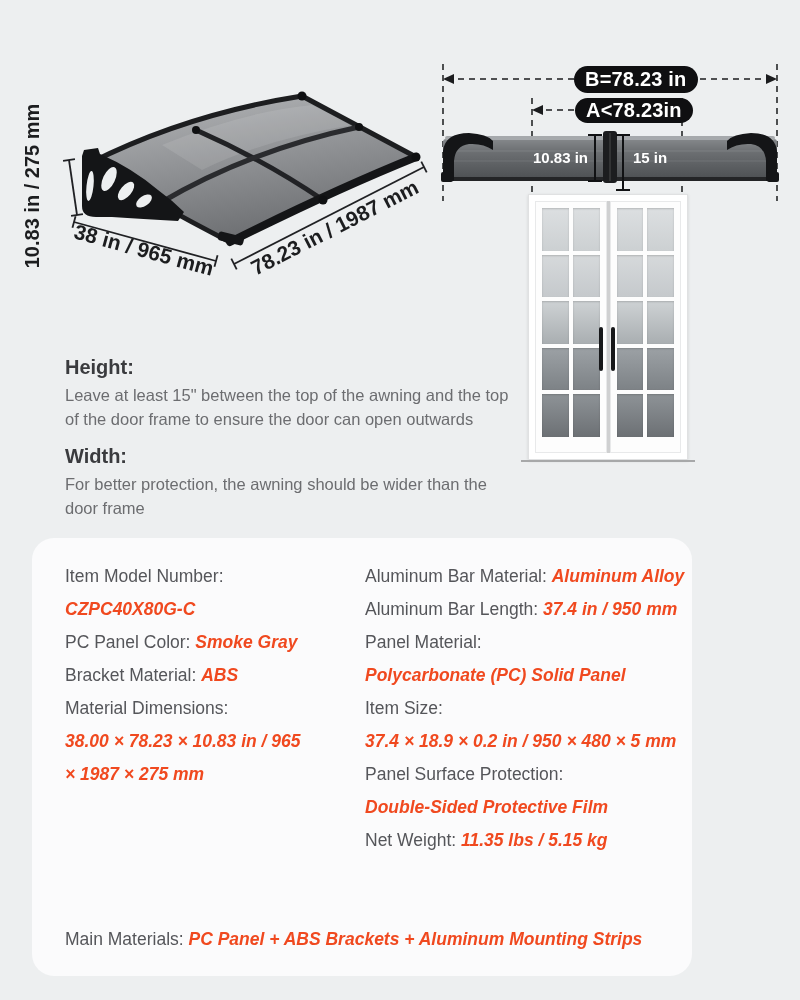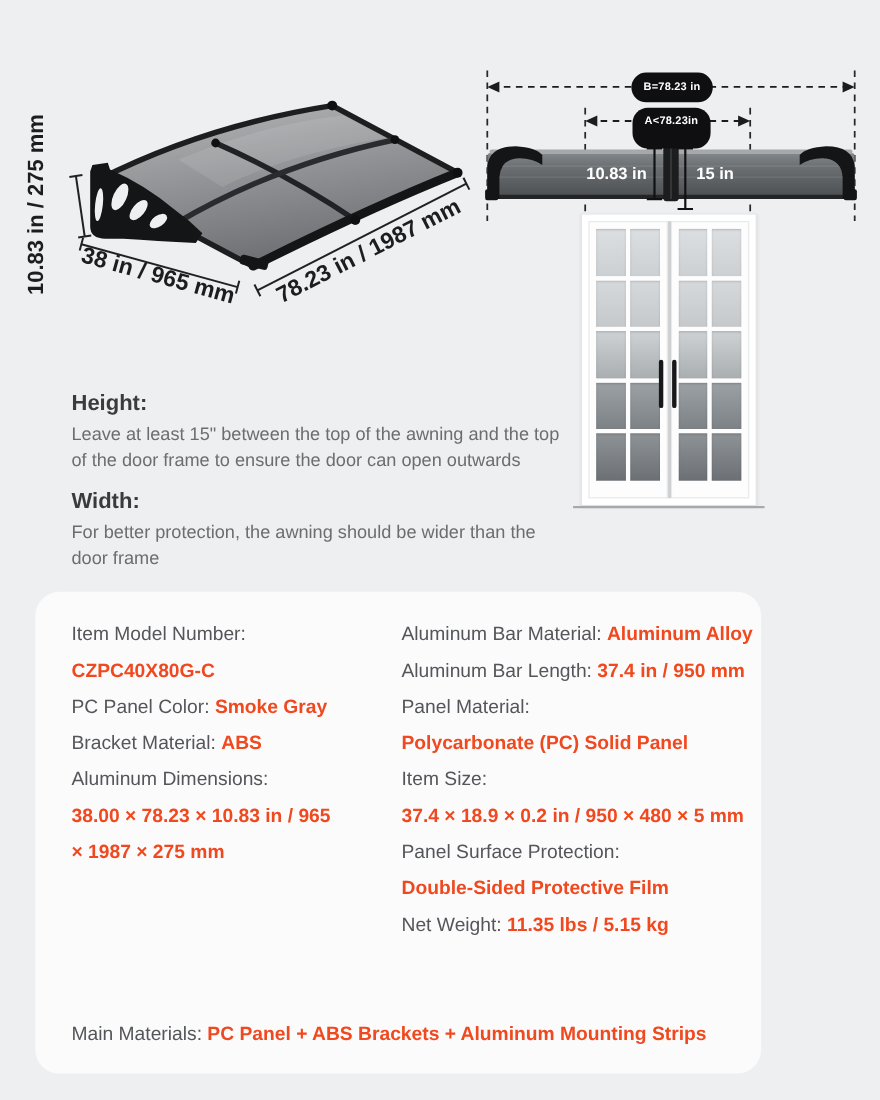--- a/index.html
+++ b/index.html
@@ -5,25 +5,25 @@
   html,body{margin:0;padding:0;background:#fff;}
   .page{position:relative;width:800px;height:1000px;background:#edeff0;overflow:hidden;
         font-family:"Liberation Sans",sans-serif;}
 
   
   .hero3d{position:absolute;left:12px;top:50px;}
 
   
   .front-diagram{position:absolute;left:435px;top:55px;width:356px;height:420px;}
   .front-diagram svg.dims{position:absolute;left:0;top:0;z-index:2;}
-  .pill{position:absolute;z-index:3;background:#0f0f11;color:#fff;font-size:10px;font-weight:700;
+  .pill{position:absolute;z-index:3;background:#0f0f11;color:#fff;font-size:20px;font-weight:700;
         height:27px;line-height:27px;padding:0 11px;border-radius:14px;white-space:nowrap;
         letter-spacing:.2px;}
   .pill-b{left:139px;top:11px;}
-  .pill-a{left:140px;top:43px;height:37px;line-height:25px;}
+  .pill-a{left:140px;top:43px;height:25px;line-height:25px;}
 
   
   .door{position:absolute;z-index:1;left:93px;top:139px;width:160px;height:266px;
         background:#fff;border:1px solid #e0e1e2;box-sizing:border-box;
         box-shadow:0 1px 3px rgba(0,0,0,.12);padding:6px;}
   .leaves{display:flex;gap:3px;height:100%;background:#cfd0d1;}
   .leaf{flex:1;background:#fdfdfd;box-shadow:inset 0 0 0 1px #e8e9ea;
         display:grid;grid-template-columns:1fr 1fr;grid-auto-rows:1fr;gap:4px;
         padding:7px 7px 16px 7px;box-sizing:border-box;}
   .pane{box-shadow:inset 0 1px 2px rgba(0,0,0,.18);}
@@ -43,21 +43,21 @@
   .notes p{margin:0 0 14px 0;font-size:16.5px;line-height:23.5px;color:#6c6d70;}
 
   
   .spec-panel{position:absolute;left:32px;top:538px;width:660px;height:438px;
               background:#fbfbfc;border-radius:22px;}
   .spec-col{position:absolute;top:22px;font-size:17.5px;line-height:33px;color:#55565a;}
   .spec-col.left{left:33px;width:246px;}
   .spec-col.right{left:333px;width:400px;}
   .spec-row{margin:0;}
   .lbl{color:#55565a;}
-  .val{color:#f0491f;font-weight:700;}
+  .val{color:#f0491f;font-weight:700;font-style:italic;}
   .val.block{display:block;}
   .spec-footer{position:absolute;left:33px;top:385px;width:700px;margin:0;
                font-size:17.5px;line-height:33px;}
 </style>
 </head>
 <body>
 
 <div class="page">
 
   <svg class="hero3d" width="430" height="250" viewBox="0 0 430 250">
@@ -223,21 +223,21 @@
       <p class="spec-row">
         <span class="lbl">Item Model Number:</span><span class="val block">CZPC40X80G-C</span>
       </p>
       <p class="spec-row">
         <span class="lbl">PC Panel Color: </span><span class="val">Smoke Gray</span>
       </p>
       <p class="spec-row">
         <span class="lbl">Bracket Material: </span><span class="val">ABS</span>
       </p>
       <p class="spec-row">
-        <span class="lbl">Aluminum Dimensions:</span><span class="val block">38.00 × 78.23 × 10.83 in / 965 × 1987 × 275 mm</span>
+        <span class="lbl">Material Dimensions:</span><span class="val block">38.00 × 78.23 × 10.83 in / 965 × 1987 × 275 mm</span>
       </p>
     </div>
 
     <div class="spec-col right">
       <p class="spec-row">
         <span class="lbl">Aluminum Bar Material: </span><span class="val">Aluminum Alloy</span>
       </p>
       <p class="spec-row">
         <span class="lbl">Aluminum Bar Length: </span><span class="val">37.4 in / 950 mm</span>
       </p>

